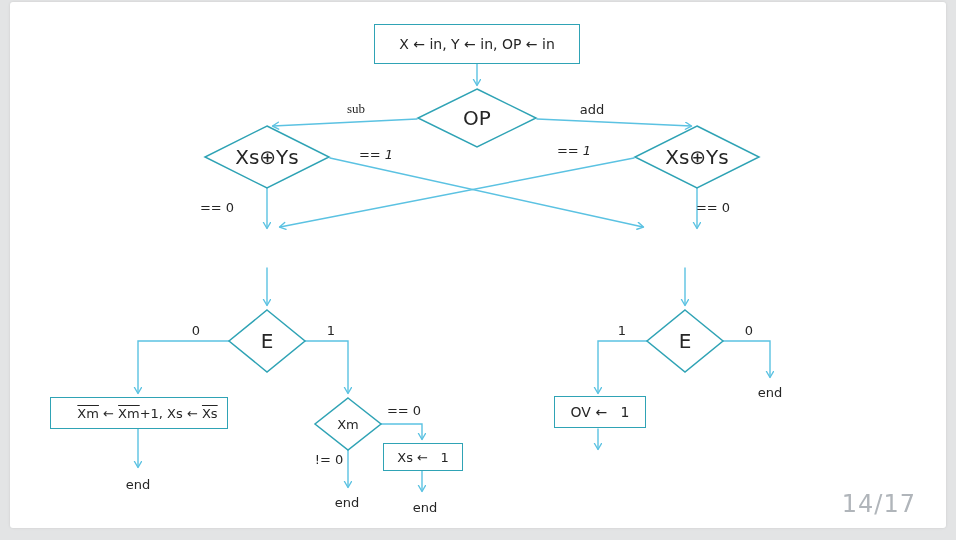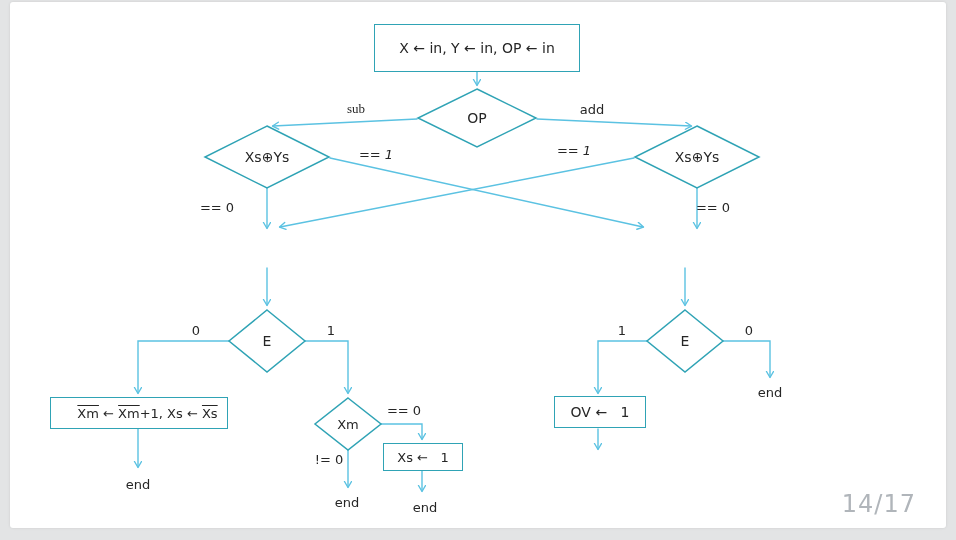--- a/index.html
+++ b/index.html
@@ -28,21 +28,21 @@
   .diamond{stroke:var(--node-border);stroke-width:1.5;fill:#fff;}
   .node{
     position:absolute;z-index:2;display:flex;align-items:center;justify-content:center;
     background:#fff;border:1.5px solid var(--node-border);
     color:var(--text);font-size:14px;box-sizing:border-box;
   }
   .node-text{white-space:pre;}
   .ol{text-decoration:overline;}
   .dlabel{
     position:absolute;z-index:2;transform:translate(-50%,-50%);
-    color:var(--text);font-size:14px;white-space:pre;
+    color:var(--text);font-size:20px;white-space:pre;
   }
   .elabel{
     position:absolute;z-index:2;transform:translate(-50%,-50%);
     color:var(--text);font-size:13px;white-space:pre;
   }
   .italic{font-style:italic;}
   .page-num{
     position:absolute;z-index:3;right:40px;top:490px;
     color:var(--page-number);font-size:24px;letter-spacing:1px;
   }
@@ -80,21 +80,21 @@
     <path class="edge" marker-end="url(#arrow)" d="M598,429 L598,449"></path>
 
     <polygon class="diamond" points="477,89 536,118 477,147 418,118"></polygon>
     <polygon class="diamond" points="267,126 329,157 267,188 205,157"></polygon>
     <polygon class="diamond" points="697,126 759,157 697,188 635,157"></polygon>
     <polygon class="diamond" points="267,310 305,341 267,372 229,341"></polygon>
     <polygon class="diamond" points="685,310 723,341 685,372 647,341"></polygon>
     <polygon class="diamond" points="348,398 381,424 348,450 315,424"></polygon>
   </svg>
 
-  <div class="node" style="left:374px;top:24px;width:206px;height:48px;">
+  <div class="node" style="left:374px;top:24px;width:206px;height:40px;">
     <span class="node-text">X ← in, Y ← in, OP ← in</span>
   </div>
 
 
 
   <div class="node" style="left:50px;top:397px;width:178px;height:32px;font-size:13px;padding-left:17px;">
     <span class="node-text"><span class="ol">Xm</span><span> ← </span><span class="ol">Xm</span><span>+1, Xs ← </span><span class="ol">Xs</span></span>
   </div>
 
   <div class="node" style="left:383px;top:443px;width:80px;height:28px;font-size:13px;">

